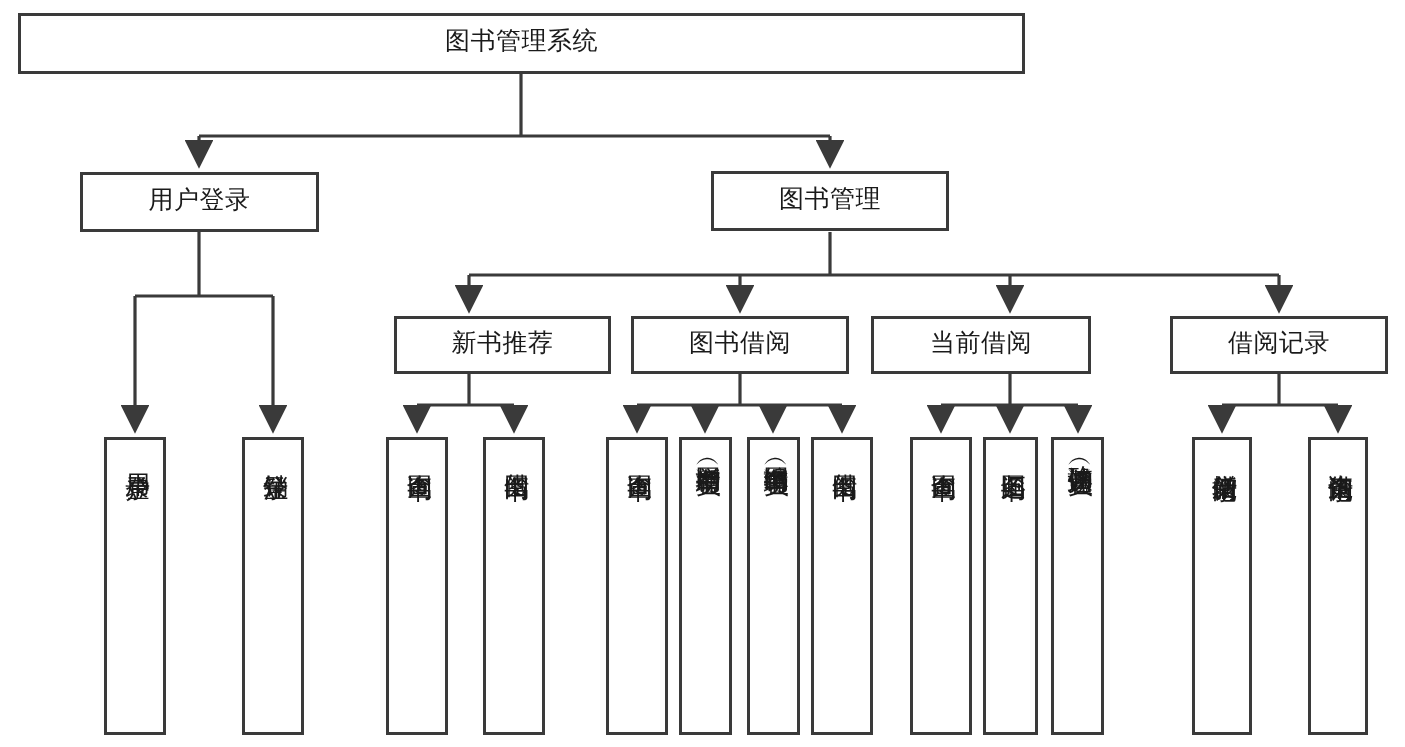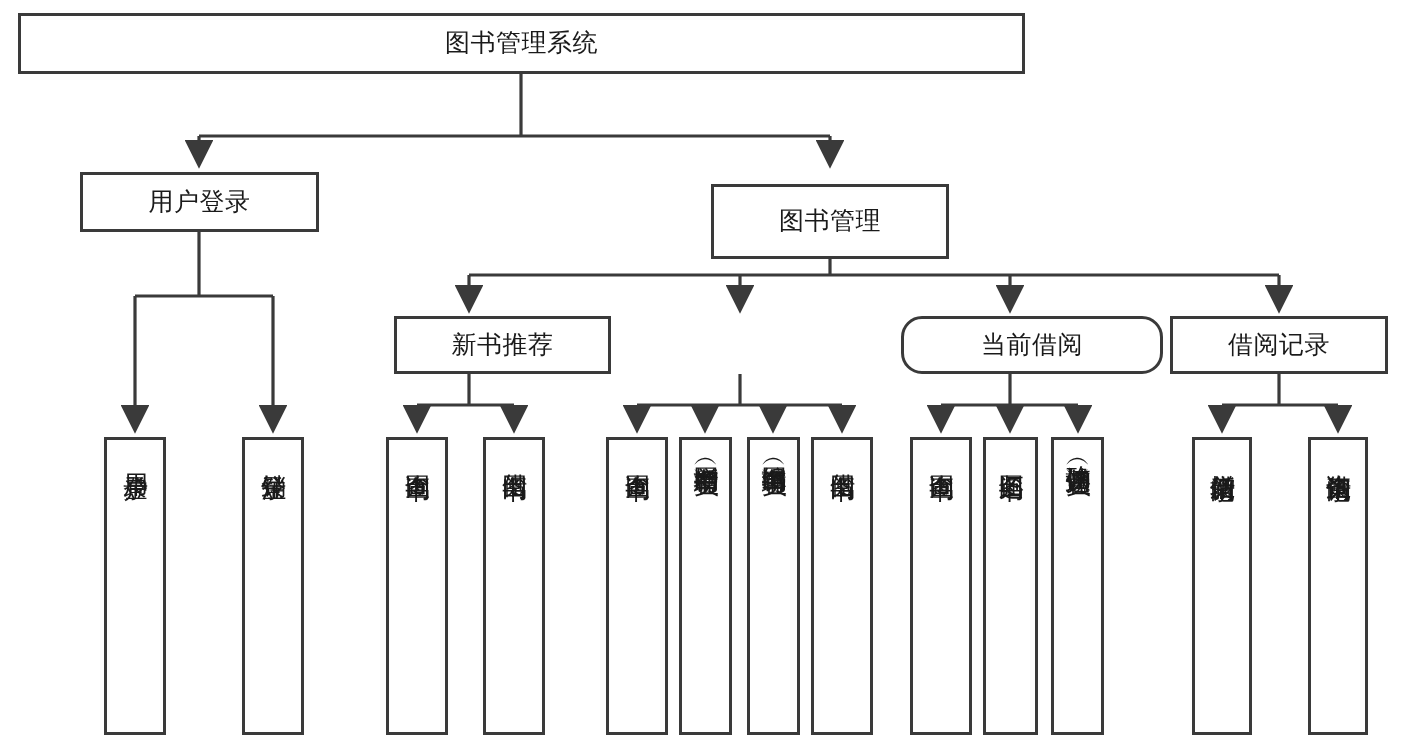--- a/index.html
+++ b/index.html
@@ -5,21 +5,21 @@
   html, body {
     margin: 0;
     padding: 0;
     background: #ffffff;
   }
   #canvas {
     position: relative;
     width: 1405px;
     height: 747px;
     background: #ffffff;
-    font-family: Liberation Serif, serif;
+    font-family: Liberation Mono, monospace;
     overflow: hidden;
   }
   #connectors {
     position: absolute;
     left: 0;
     top: 0;
     width: 1405px;
     height: 747px;
     pointer-events: none;
   }
@@ -130,30 +130,33 @@
   </svg>
 
   <div class="node root horiz" style="left:18px; top:13px; width:1007px; height:61px;">
     <span class="label">图书管理系统</span>
   </div>
 
   <div class="node horiz" style="left:80px; top:172px; width:239px; height:60px;">
     <span class="label">用户登录</span>
   </div>
 
-  <div class="node horiz" style="left:711px; top:184px; width:238px; height:75px;">
+  <div class="node horiz" style="left:711px; top:171px; width:238px; height:60px;">
     <span class="label">图书管理</span>
   </div>
 
   <div class="node horiz" style="left:361px; top:316px; width:217px; height:58px;margin-left:33px;">
     <span class="label">新书推荐</span>
   </div>
 
-
-  <div class="node horiz" style="left:901px; top:316px; width:262px; height:58px;border-radius:21px;">
+  <div class="node horiz" style="left:631px; top:316px; width:218px; height:58px;">
+    <span class="label">图书借阅</span>
+  </div>
+
+  <div class="node horiz" style="left:871px; top:316px; width:220px; height:58px;">
     <span class="label">当前借阅</span>
   </div>
 
   <div class="node horiz" style="left:1170px; top:316px; width:218px; height:58px;">
     <span class="label">借阅记录</span>
   </div>
 
   <div class="node vert" style="left:104px; top:437px; width:62px; height:298px;">
     <span class="label">用户登录</span>
   </div>

